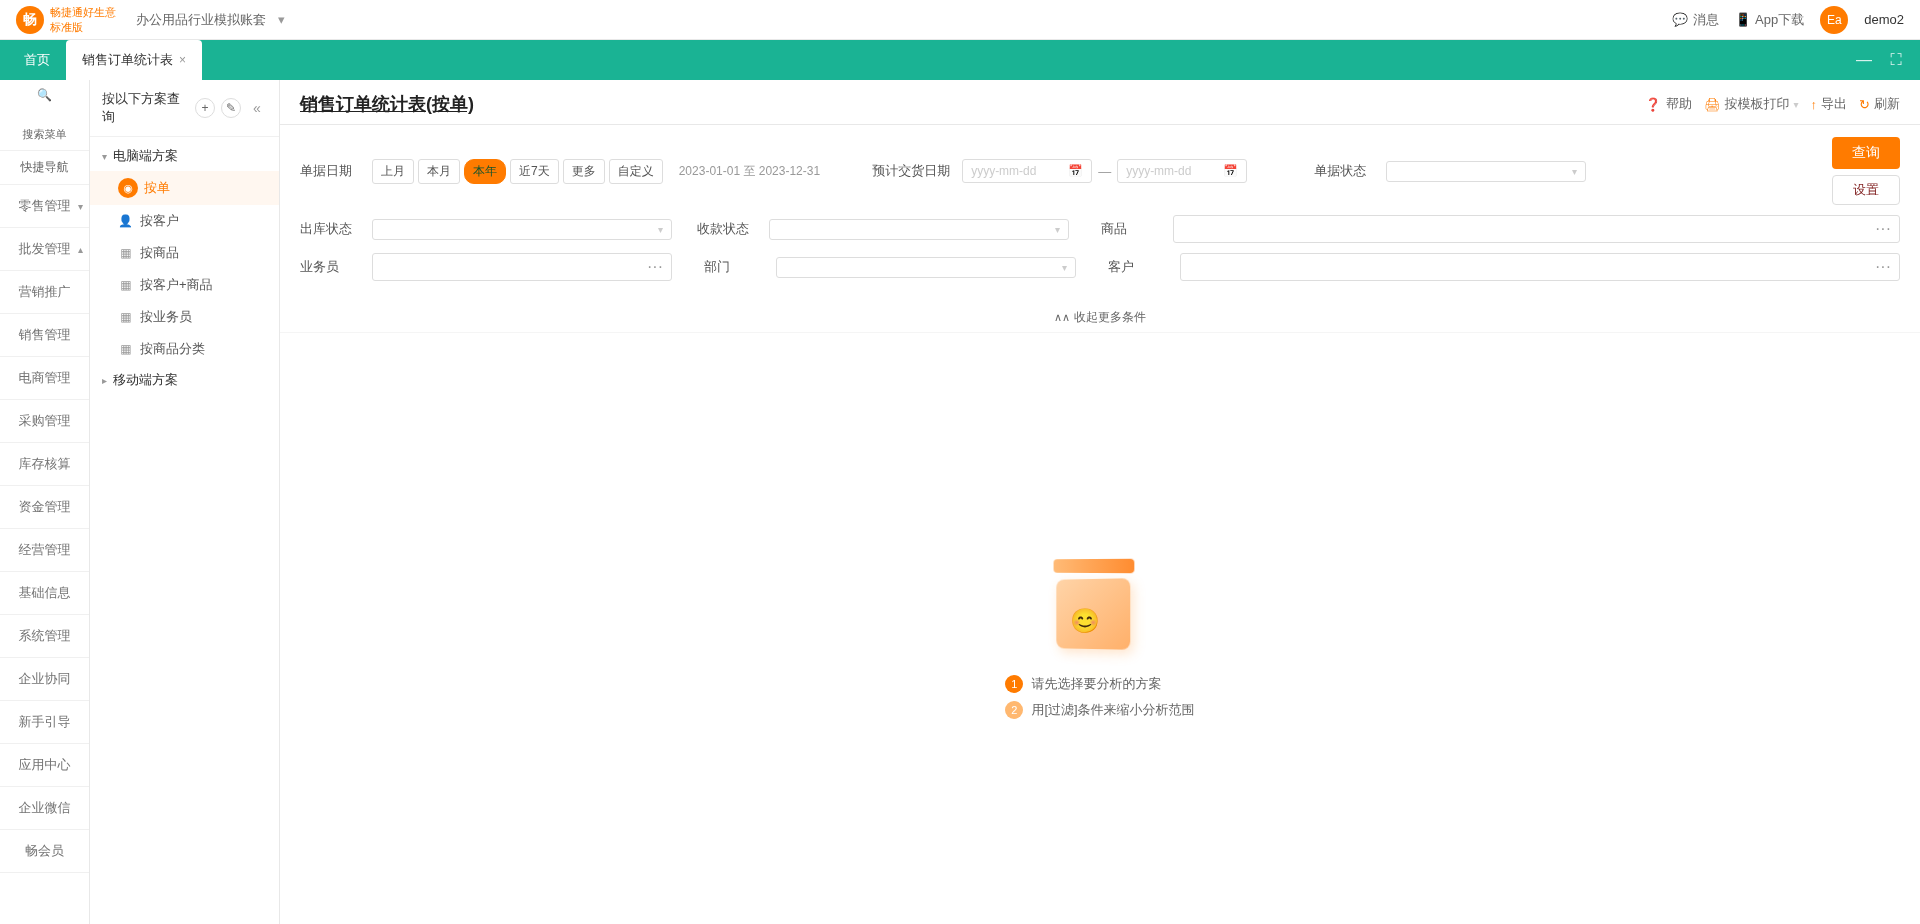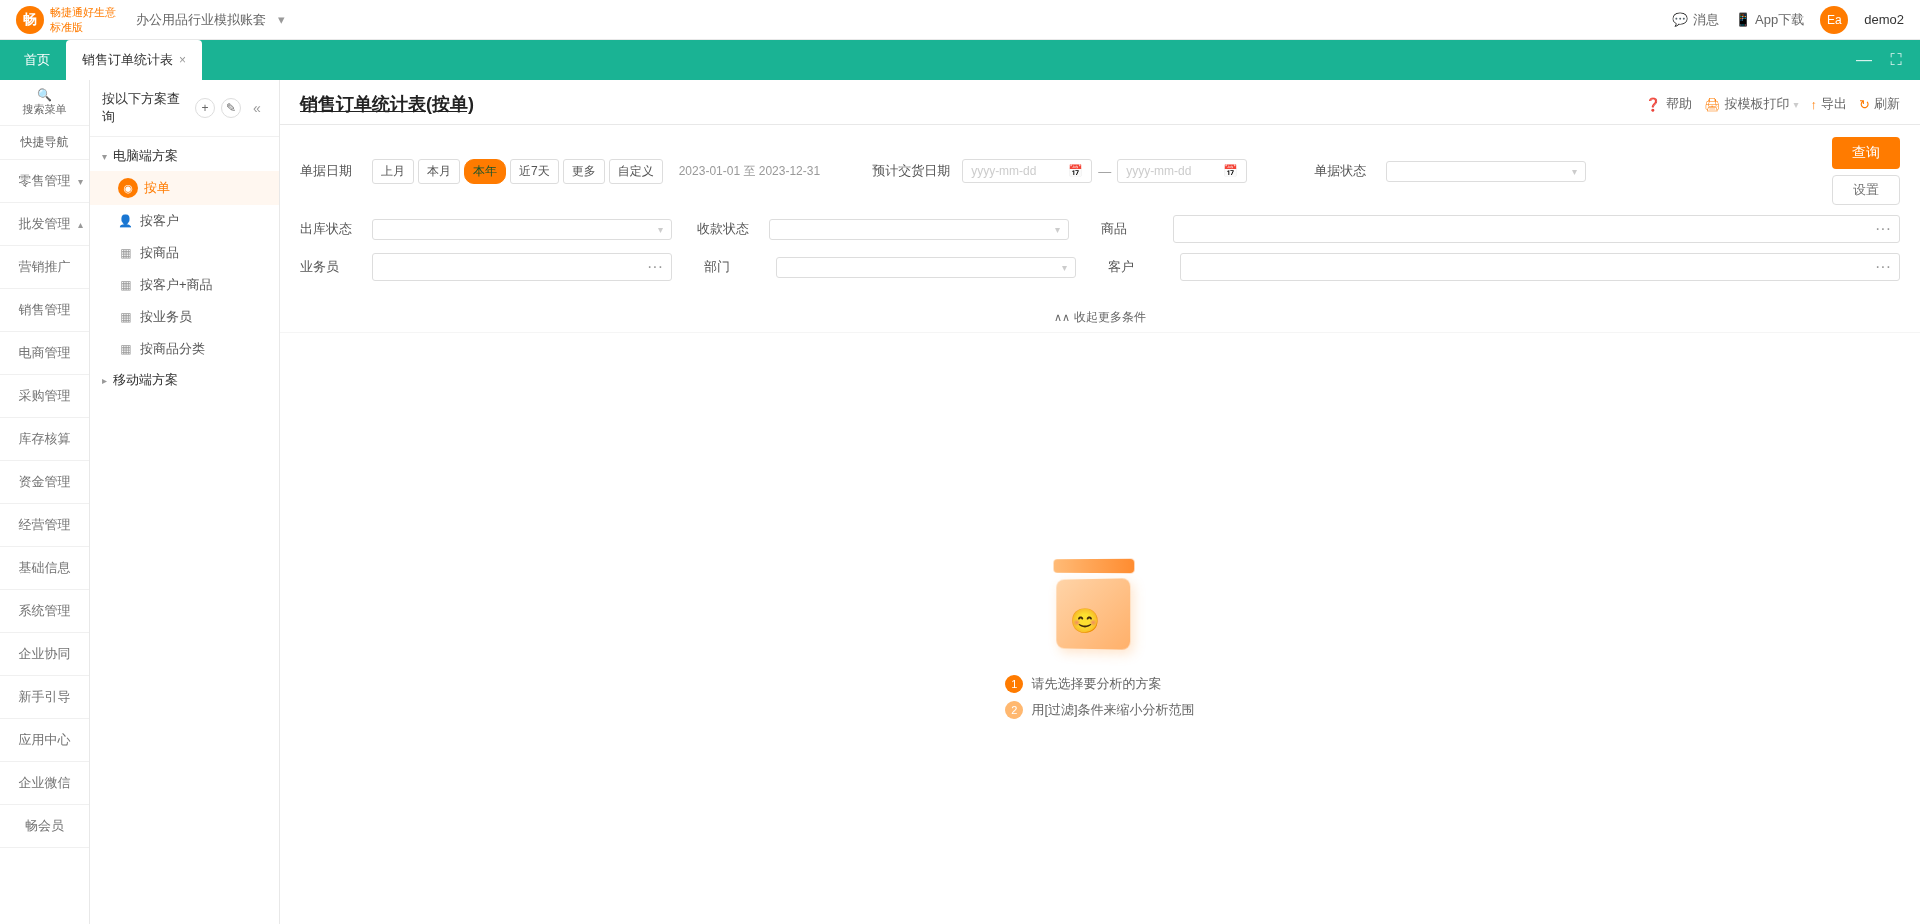--- a/index.html
+++ b/index.html
@@ -339,21 +339,21 @@
       color: #fff;
       border: none;
       border-radius: 4px;
       padding: 7px 20px;
       font-size: 14px;
       cursor: pointer;
       font-family: inherit;
     }
     .settings-btn {
       background: #fff;
-      color: #737373;
+      color: #7f1d1d;
       border: 1px solid #ddd;
       border-radius: 4px;
       padding: 5px 16px;
       font-size: 13px;
       cursor: pointer;
       font-family: inherit;
     }
 
     .btn-group {
       display: flex;
@@ -465,21 +465,21 @@
     <div class="tab-bar-btn">—</div>
     <div class="tab-bar-btn">⛶</div>
   </div>
 </div>
 
 <div class="main-layout">
 
   <div class="sidebar">
     <div class="sidebar-search">
       <span>🔍</span>
-      <div style="font-size:11px;">搜索菜单</div>
+      <div style="font-size:11px;margin-top:25px;">搜索菜单</div>
     </div>
     <div class="sidebar-quick">
       <span>快捷导航</span>
     </div>
     <div class="sidebar-item has-arrow">
       <span>零售管理</span>
     </div>
     <div class="sidebar-item has-arrow expanded">
       <span>批发管理</span>
     </div>

